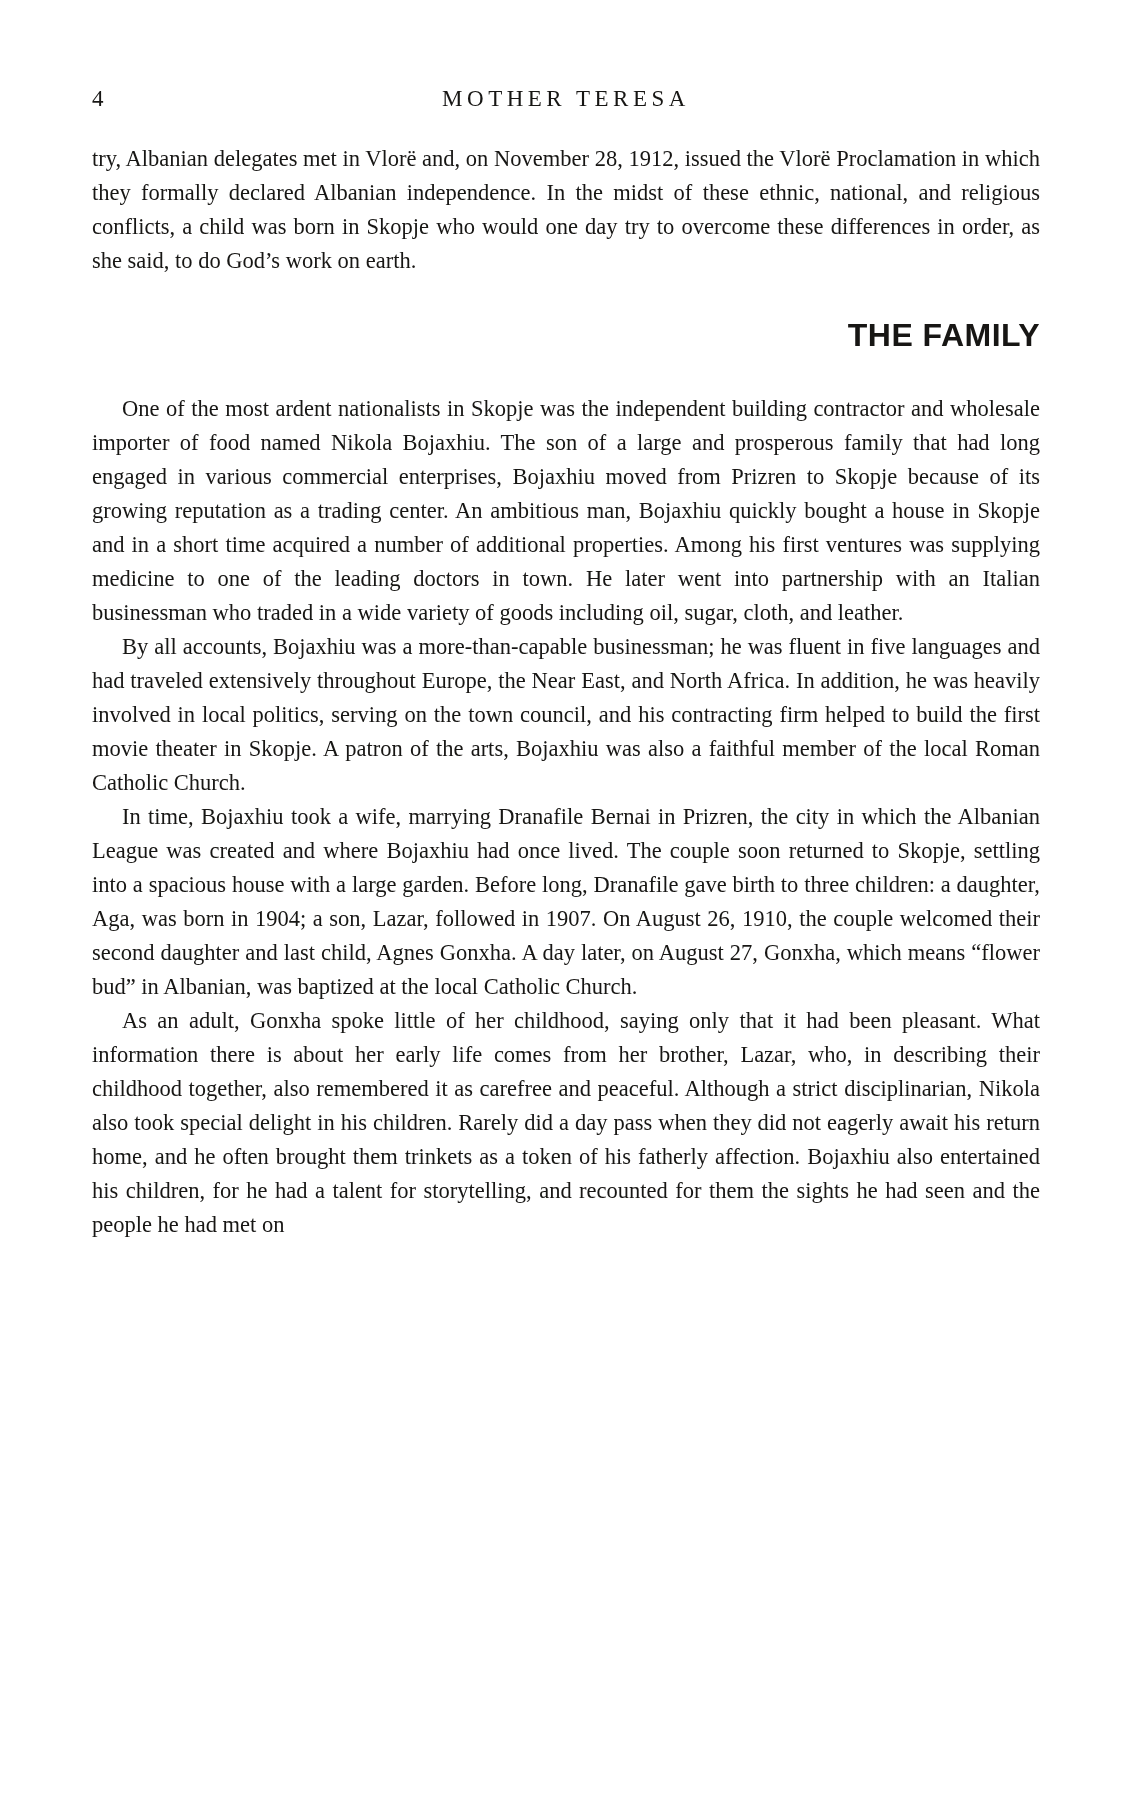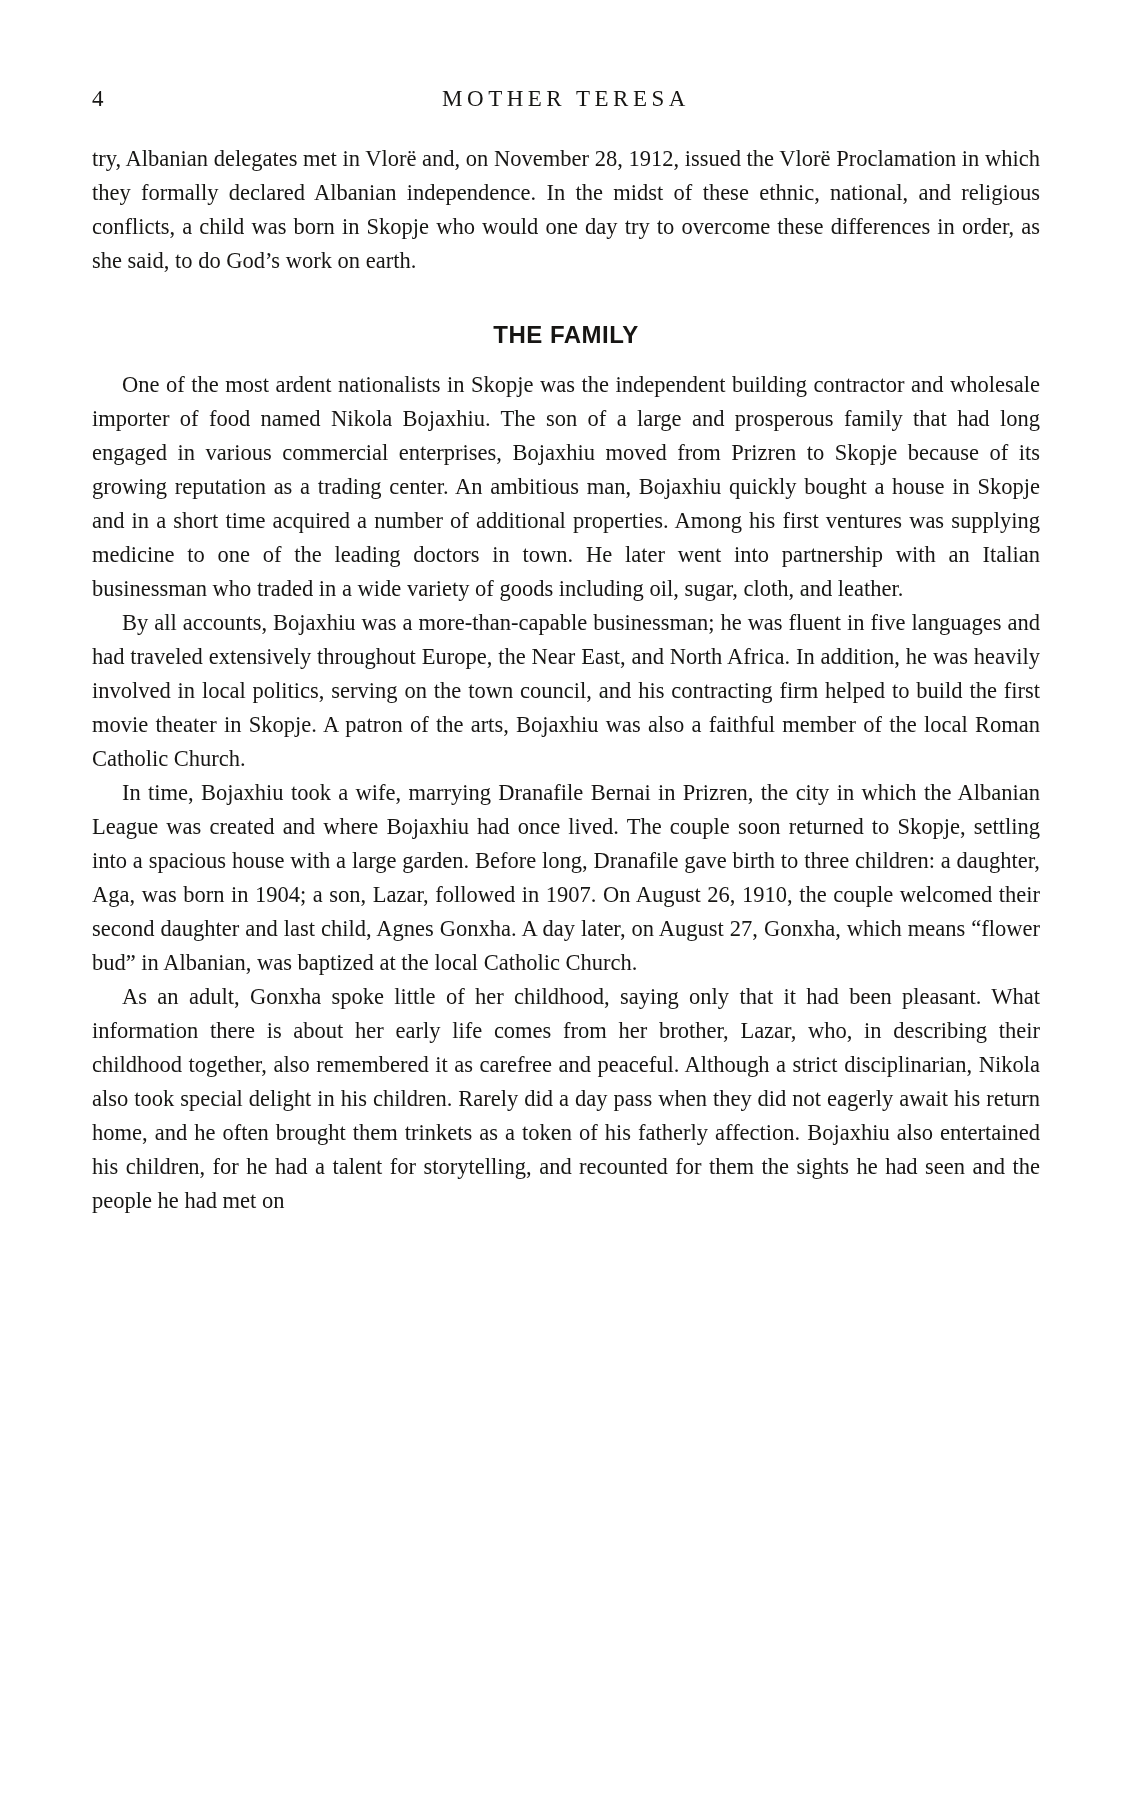--- a/index.html
+++ b/index.html
@@ -42,25 +42,25 @@
   }
   .body-text p {
     text-indent: 30px;
   }
   .body-text p.continuation {
     text-indent: 0;
   }
   .section-heading {
     font-family: "Liberation Sans", "DejaVu Sans", sans-serif;
     font-weight: 700;
-    font-size: 24px;
+    font-size: 32px;
     letter-spacing: 0.5px;
-    text-align: center;
+    text-align: right;
     margin-top: 40px;
-    margin-bottom: 16px;
+    margin-bottom: 40px;
   }
 </style>
 </head>
 <body>
 
 <div class="page">
 
   <div class="header">
     <span class="page-number">4</span>
     <div class="running-header">MOTHER TERESA</div>

